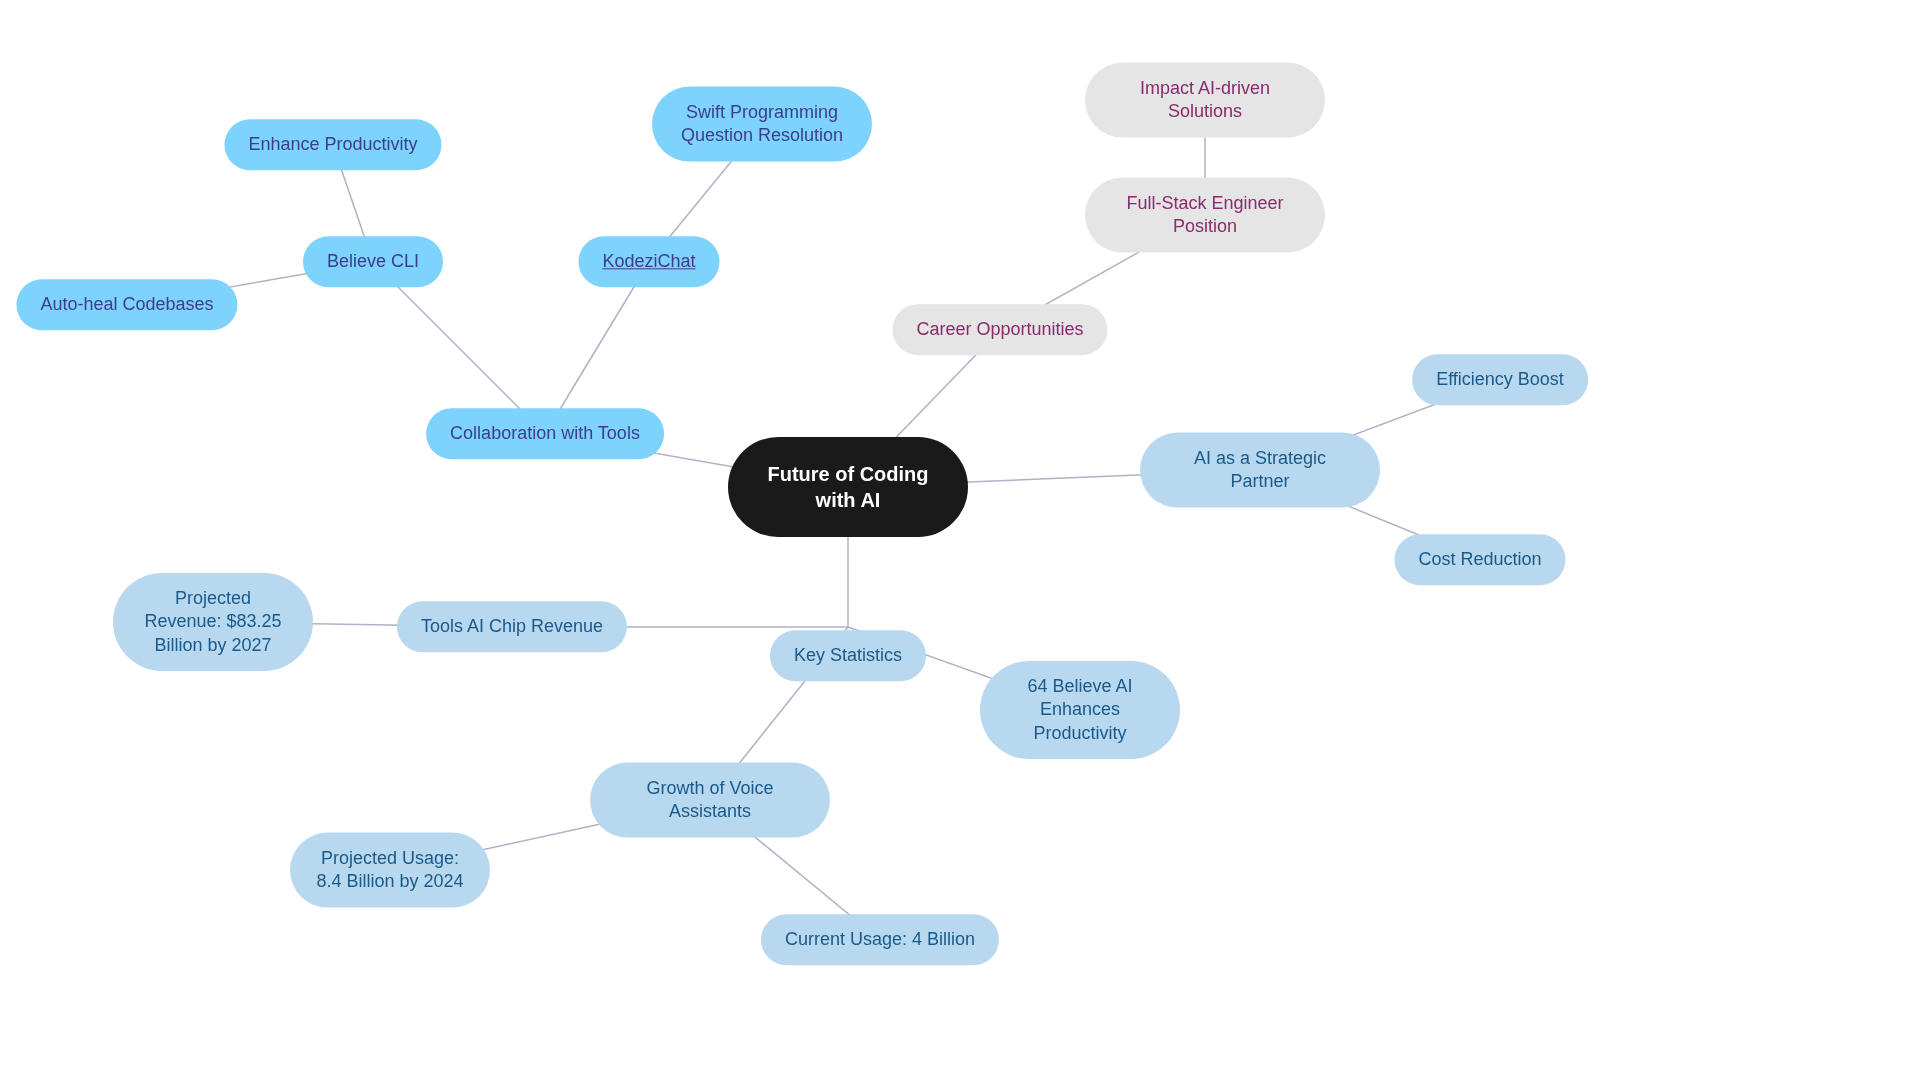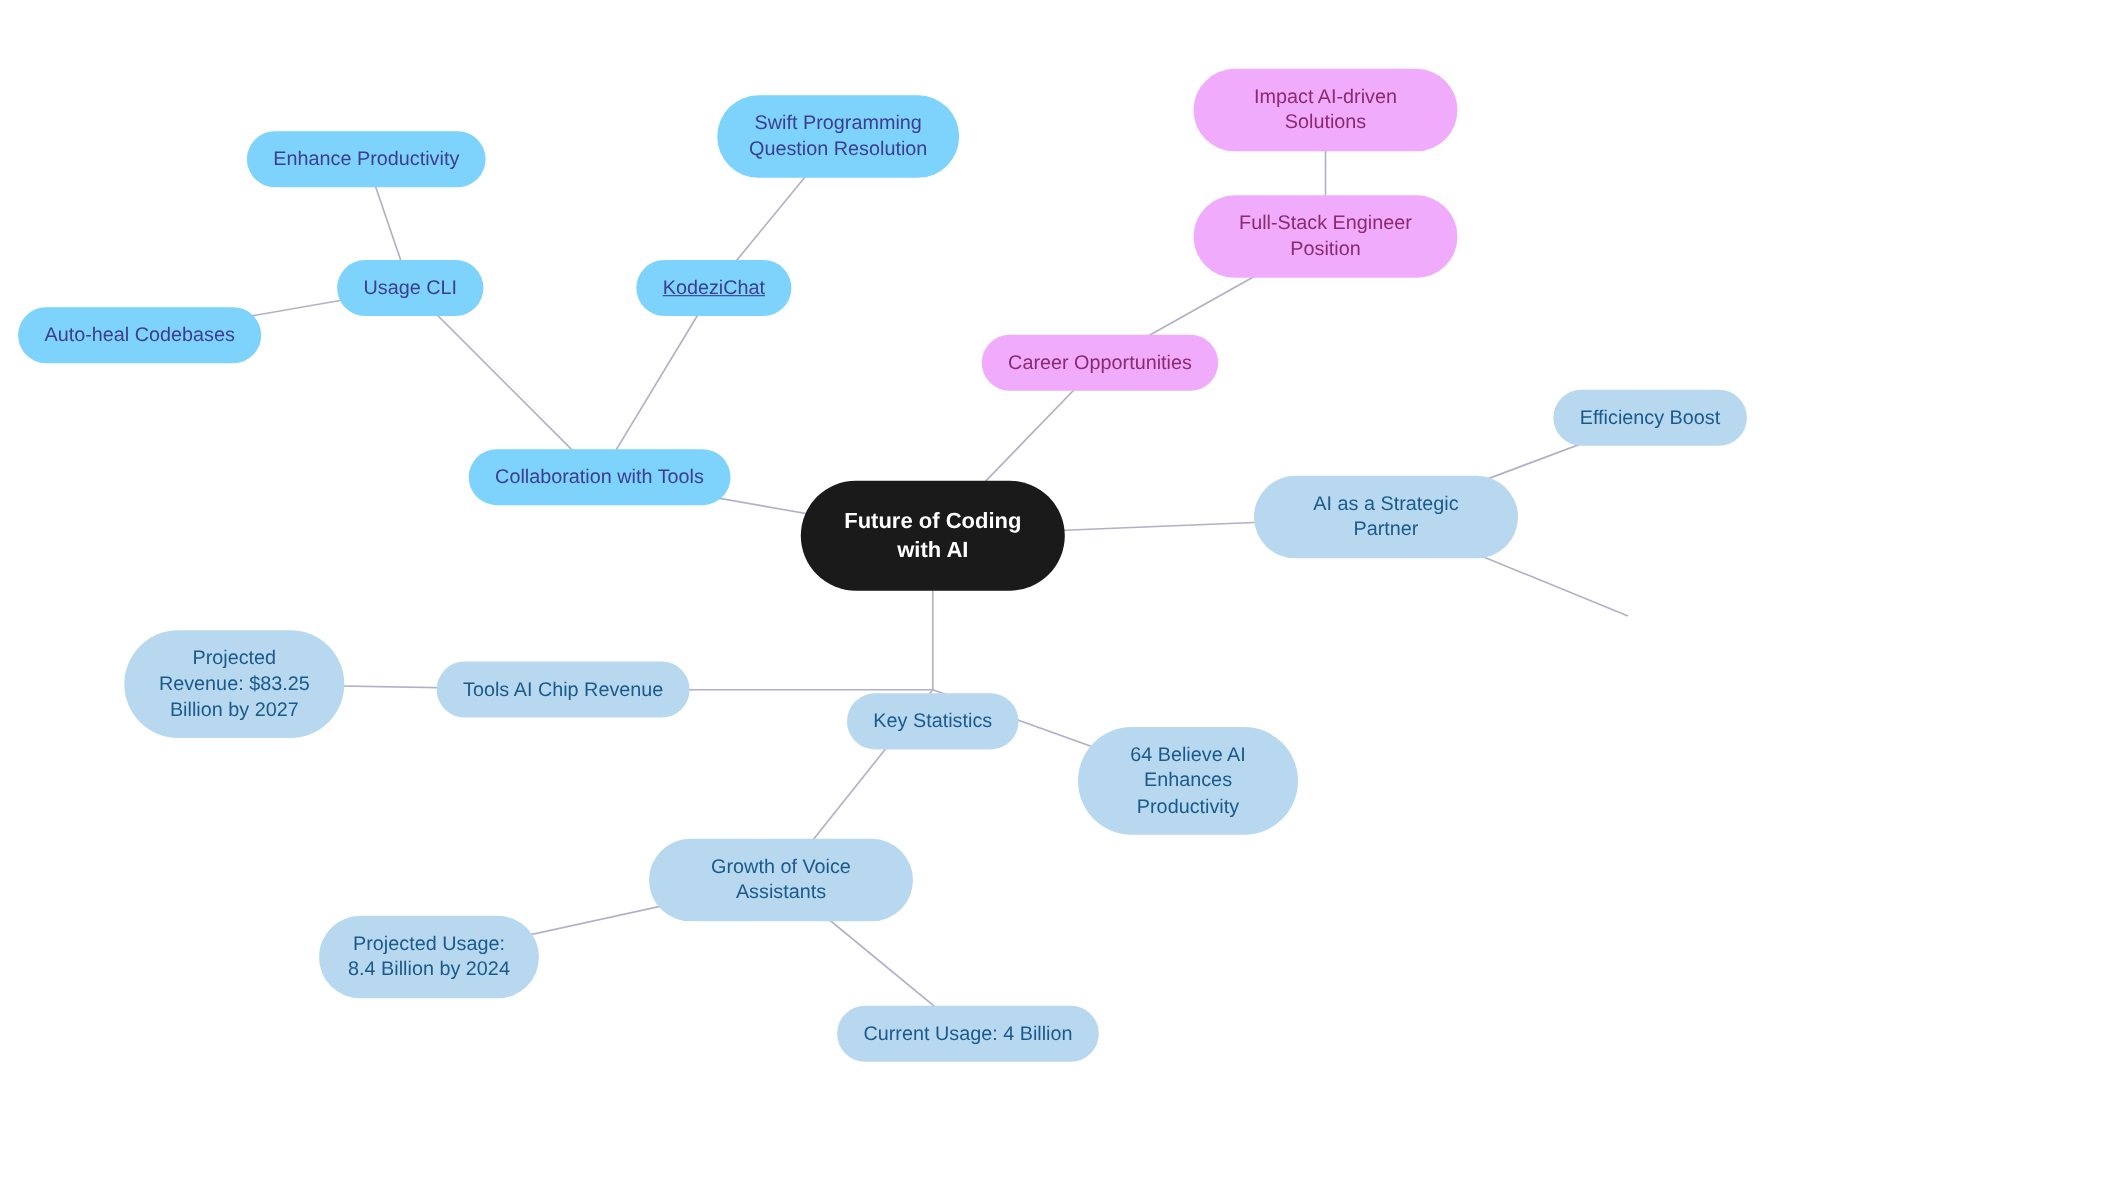--- a/index.html
+++ b/index.html
@@ -43,21 +43,21 @@
       font-weight: 600;
       padding: 24px 36px;
       border-radius: 50px;
     }
     .node-purple {
       background: #7dd3fc;
       color: #3d3d8f;
       border: none;
     }
     .node-pink {
-      background: #f0abfc;
+      background: #e5e5e5;
       color: #8b2a6e;
       border: none;
     }
     .node-blue {
       background: #b8d8f0;
       color: #1a5a8a;
       border: none;
     }
   </style>
 </head>
@@ -80,30 +80,31 @@
       <line x1="848" y1="487" x2="848" y2="627" stroke="#b0b0c8" stroke-width="1.5"></line>
       <line x1="848" y1="627" x2="512" y2="627" stroke="#b0b0c8" stroke-width="1.5"></line>
       <line x1="512" y1="627" x2="213" y2="622" stroke="#b0b0c8" stroke-width="1.5"></line>
       <line x1="848" y1="627" x2="1080" y2="710" stroke="#b0b0c8" stroke-width="1.5"></line>
       <line x1="848" y1="627" x2="710" y2="800" stroke="#b0b0c8" stroke-width="1.5"></line>
       <line x1="710" y1="800" x2="390" y2="870" stroke="#b0b0c8" stroke-width="1.5"></line>
       <line x1="710" y1="800" x2="880" y2="940" stroke="#b0b0c8" stroke-width="1.5"></line>
     </svg>
 <div class="node node-center" style="left: 848px; top: 487px; max-width: 240px;">Future of Coding with AI</div>
     <div class="node node-purple" style="left: 545px; top: 434px; max-width: 240px;">Collaboration with Tools</div>
-    <div class="node node-purple" style="left: 373px; top: 262px; max-width: 240px;">Usage CLI</div>
+    <div class="node node-purple" style="left: 373px; top: 262px; max-width: 240px;">Believe CLI</div>
     <div class="node node-purple" style="left: 649px; top: 262px; max-width: 240px; text-decoration: underline;">KodeziChat</div>
     <div class="node node-purple" style="left: 333px; top: 145px; max-width: 240px;">Enhance Productivity</div>
     <div class="node node-purple" style="left: 127px; top: 305px; max-width: 240px;">Auto-heal Codebases</div>
     <div class="node node-purple" style="left: 762px; top: 124px; max-width: 220px;">Swift Programming Question Resolution</div>
     <div class="node node-pink" style="left: 1000px; top: 330px; max-width: 240px;">Career Opportunities</div>
     <div class="node node-pink" style="left: 1205px; top: 215px; max-width: 240px;">Full-Stack Engineer Position</div>
     <div class="node node-pink" style="left: 1205px; top: 100px; max-width: 240px;">Impact AI-driven Solutions</div>
     <div class="node node-blue" style="left: 1260px; top: 470px; max-width: 240px;">AI as a Strategic Partner</div>
     <div class="node node-blue" style="left: 1500px; top: 380px; max-width: 240px;">Efficiency Boost</div>
+    <div class="node node-blue" style="left: 1480px; top: 560px; max-width: 240px;">Cost Reduction</div>
     <div class="node node-blue" style="left: 848px; top: 656px; max-width: 240px;">Key Statistics</div>
     <div class="node node-blue" style="left: 512px; top: 627px; max-width: 240px;">Tools AI Chip Revenue</div>
     <div class="node node-blue" style="left: 213px; top: 622px; max-width: 200px;">Projected Revenue: $83.25 Billion by 2027</div>
     <div class="node node-blue" style="left: 1080px; top: 710px; max-width: 200px;">64 Believe AI Enhances Productivity</div>
     <div class="node node-blue" style="left: 710px; top: 800px; max-width: 240px;">Growth of Voice Assistants</div>
     <div class="node node-blue" style="left: 390px; top: 870px; max-width: 200px;">Projected Usage: 8.4 Billion by 2024</div>
     <div class="node node-blue" style="left: 880px; top: 940px; max-width: 240px;">Current Usage: 4 Billion</div>
   </div>
 
 </body></html>

